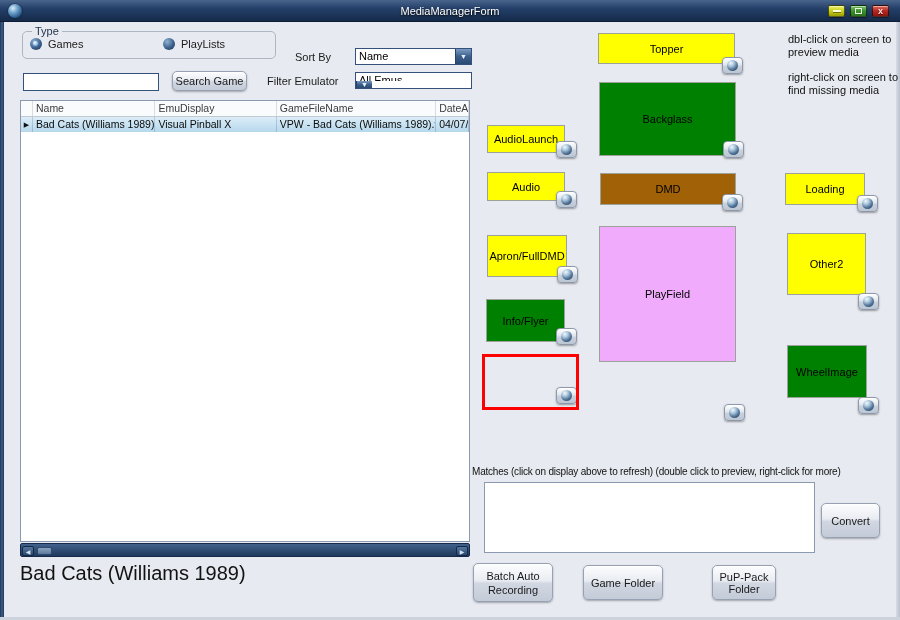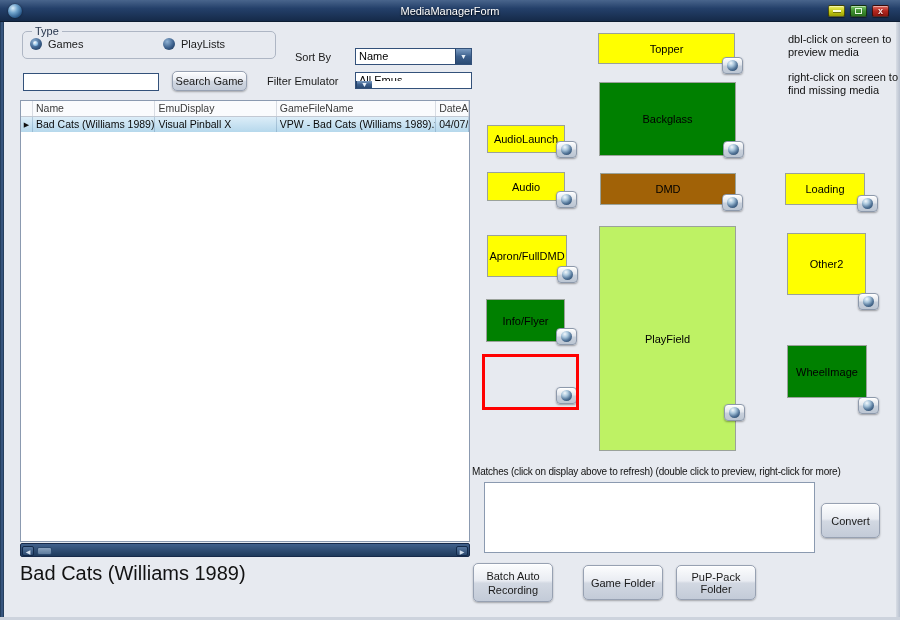--- a/index.html
+++ b/index.html
@@ -242,21 +242,21 @@
       <span class="sphere"></span>
     </div>
 
   <div class="panel" style="left: 486px; top: 299px; width: 79px; height: 43px; background: rgb(0, 128, 0);">
     <span class="panel-label">Info/Flyer</span>
     </div>
   <div class="mini-btn" style="left:556px; top:328px;">
       <span class="sphere"></span>
     </div>
 
-  <div class="panel" style="left: 599px; top: 226px; width: 137px; height: 225px; background: #bef264;">
+  <div class="panel" style="left: 599px; top: 226px; width: 137px; height: 136px; background: #f0abfc;">
     <span class="panel-label">PlayField</span>
     </div>
   <div class="mini-btn" style="left:724px; top:404px;">
       <span class="sphere"></span>
     </div>
 
   <div class="mini-btn" style="left:556px; top:387px;">
       <span class="sphere"></span>
     </div>
   <div id="help-highlight" style="left: 482px; top: 354px; width: 97px; height: 56px; display: block; border-color: rgb(255, 0, 0);"></div>
@@ -281,15 +281,15 @@
   <div class="mini-btn" style="left:858px; top:397px;">
       <span class="sphere"></span>
     </div>
 
   <div id="matches-label" class="abs">Matches (click on display above to refresh)  (double click to preview, right-click for more)</div>
   <div id="matches-box" class="abs"></div>
   <div class="abs btn" style="left:821px; top:503px; width:59px; height:35px;">Convert</div>
 
   <div class="abs btn" style="left:473px; top:563px; width:80px; height:39px; line-height:14px; padding:0 6px;">Batch Auto Recording</div>
   <div class="abs btn" style="left:583px; top:565px; width:80px; height:35px;">Game Folder</div>
-  <div class="abs btn" style="left:676px; top:565px; width:80px; height:35px;">PuP-Pack Folder</div>
+  <div class="abs btn" style="left:712px; top:565px; width:64px; height:35px;">PuP-Pack Folder</div>
 
 </div>
 
 </body></html>

